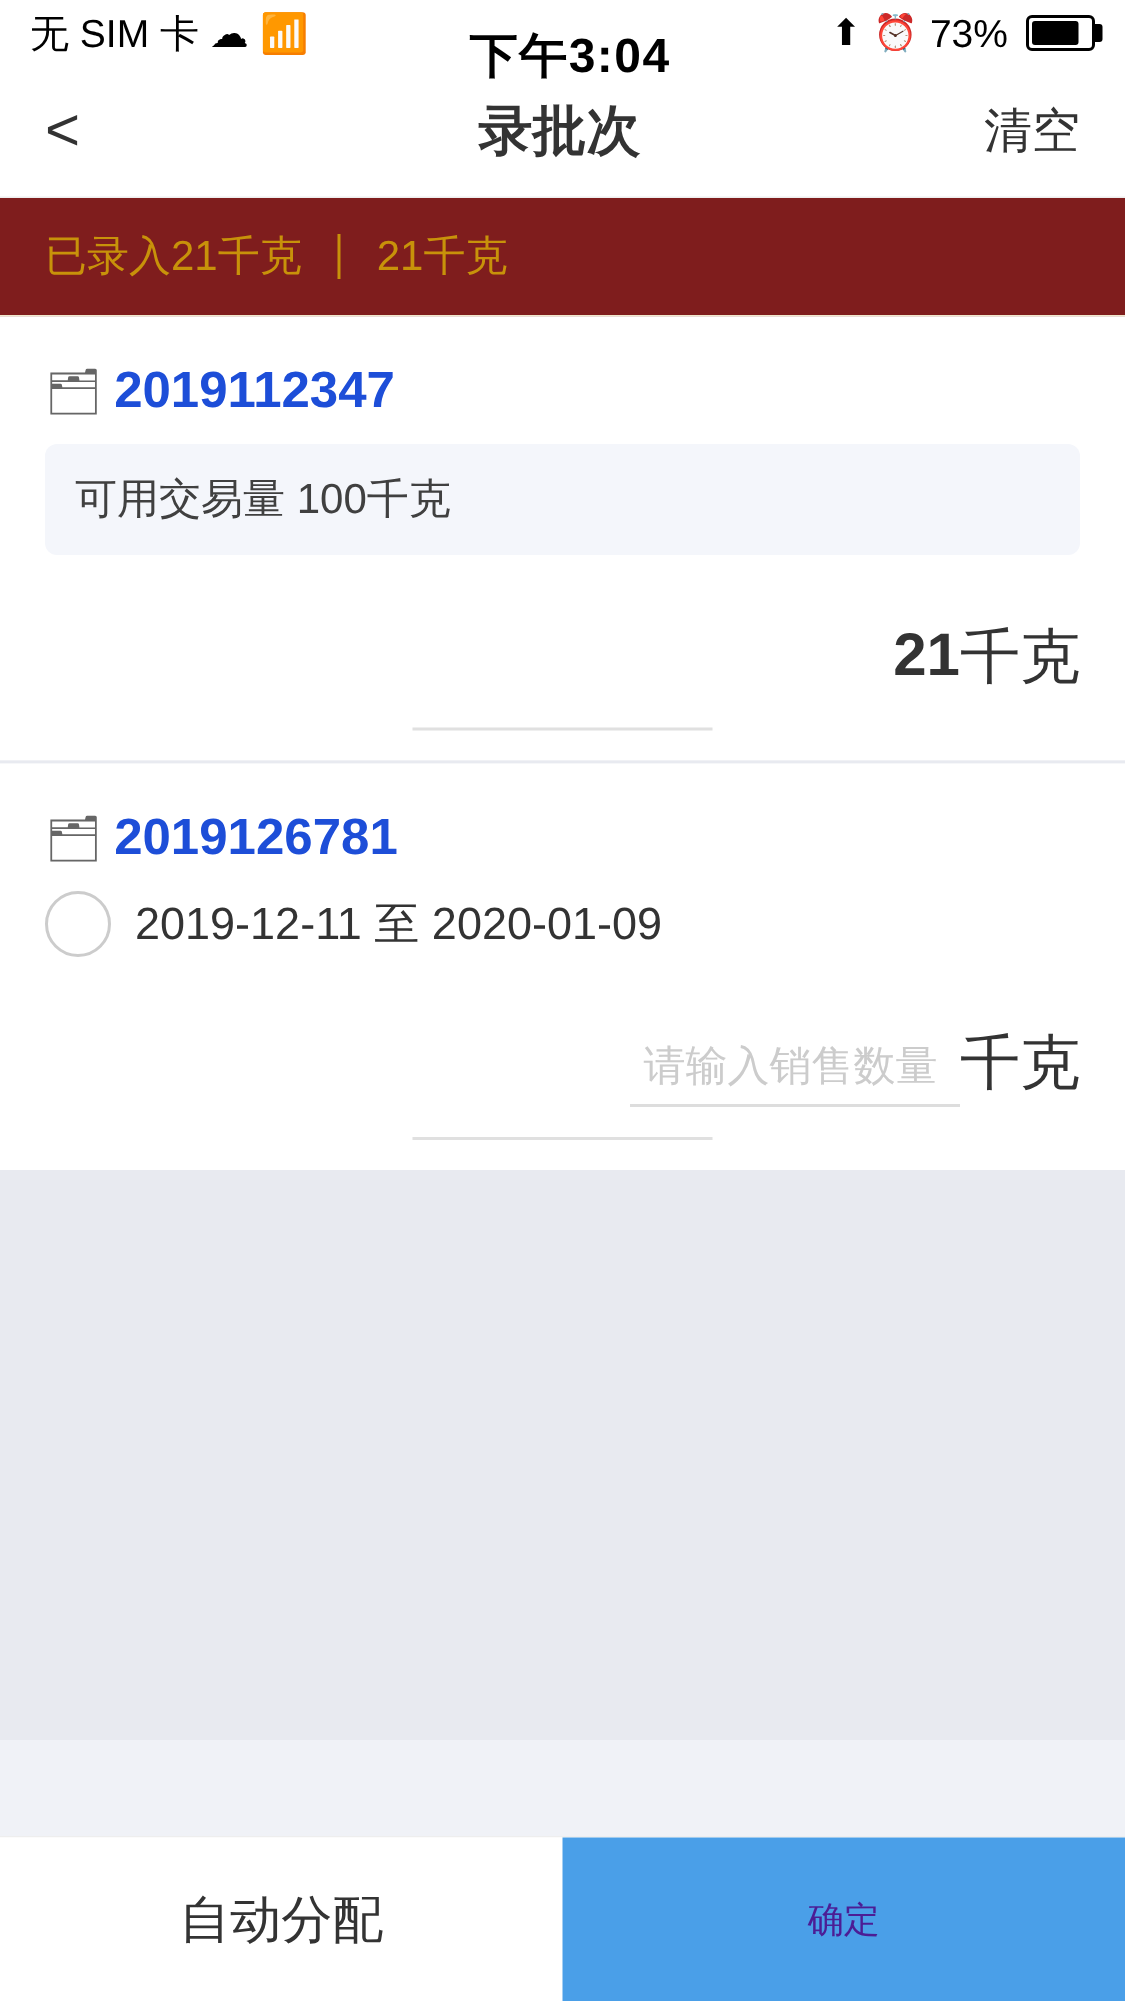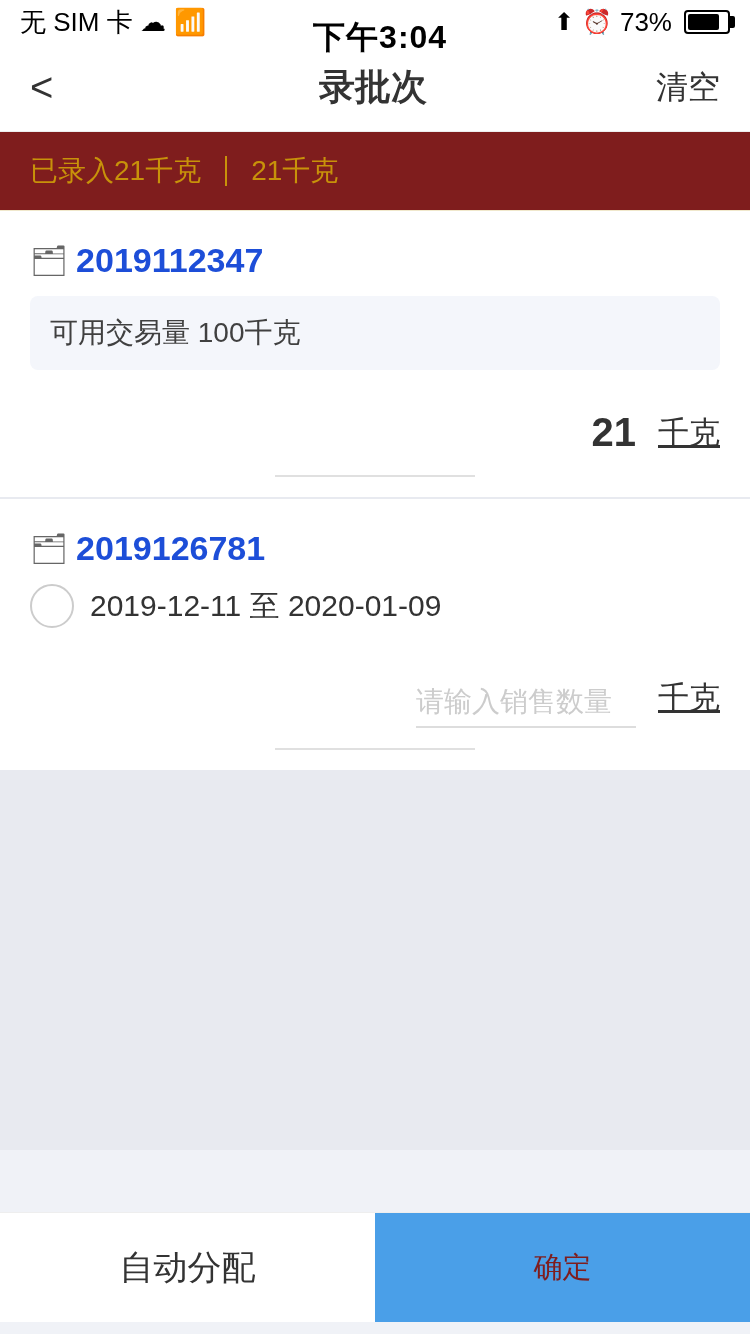--- a/index.html
+++ b/index.html
@@ -186,44 +186,43 @@
       font-size: 28px;
       color: #404040;
     }
 
     
     .input-row {
       display: flex;
       align-items: center;
       justify-content: flex-end;
       padding: 20px 30px;
-      gap: 22px;
+      gap: 0;
       background: #fff;
     }
     .qty-input {
       width: 220px;
       height: 60px;
       border: none;
       border-bottom: 2px solid #ddd;
       font-size: 40px;
       font-weight: 600;
       color: #ef4444;
-      text-align: left;
+      text-align: right;
       outline: none;
       background: transparent;
     }
     .qty-input::placeholder {
       color: #ccc;
       font-size: 28px;
       font-weight: 400;
     }
     .unit-label {
-      font-size: 31px;
-      color: #333;
-      text-decoration: underline;
+      font-size: 40px;
+      color: #333;
     }
     .qty-value {
       font-size: 40px;
       font-weight: 600;
       color: #333;
       min-width: 80px;
       text-align: right;
     }
 
     
@@ -243,21 +242,21 @@
     .grey-area {
       width: 750px;
       background: #e8eaf0;
       flex: 1;
       min-height: 380px;
     }
 
     
     .bottom-bar {
       position: fixed;
-      bottom: 12px;
+      bottom: 0;
       left: 0;
       width: 750px;
       height: 110px;
       display: flex;
       background: #fff;
       border-top: 1px solid #eee;
     }
     .btn-auto {
       flex: 1;
       background: #fff;
@@ -266,22 +265,22 @@
       color: #333;
       cursor: pointer;
       display: flex;
       align-items: center;
       justify-content: center;
     }
     .btn-confirm {
       flex: 1;
       background: #4a9fe8;
       border: none;
-      font-size: 29px;
-      color: #7f1d1d;
+      font-size: 24px;
+      color: #4c1d95;
       cursor: pointer;
       display: flex;
       align-items: center;
       justify-content: center;
     }
 
     .content-area {
       display: flex;
       flex-direction: column;
     }

